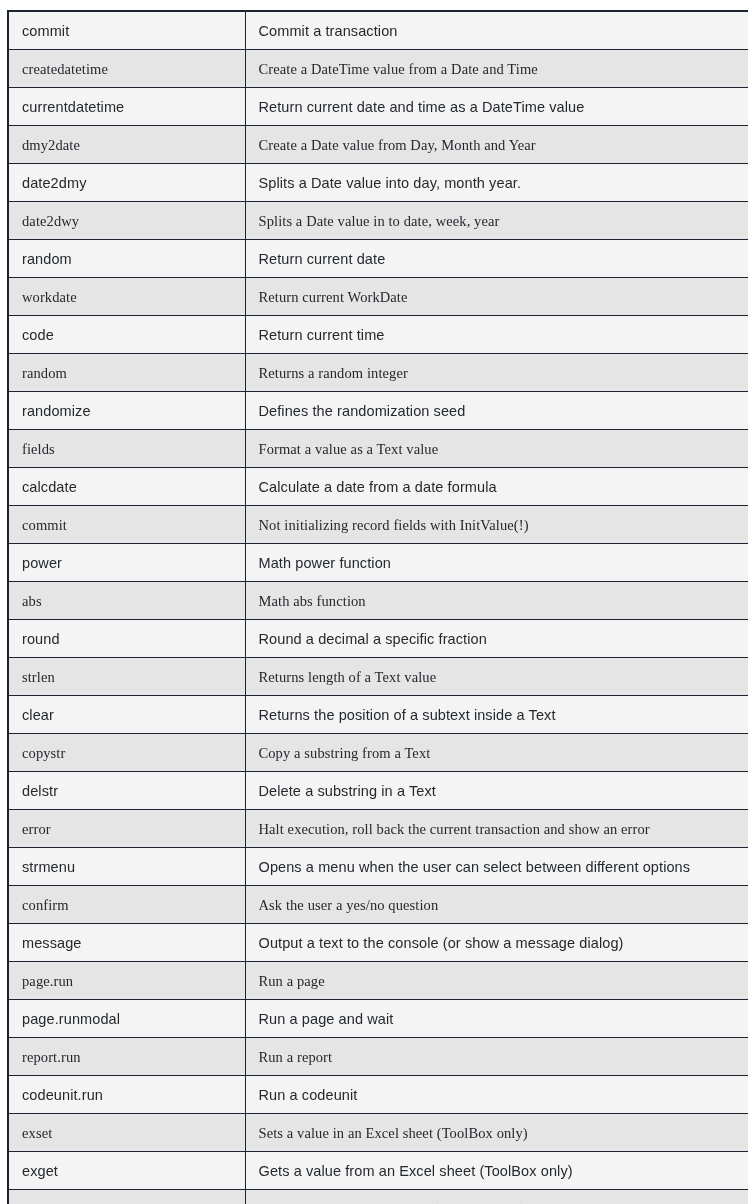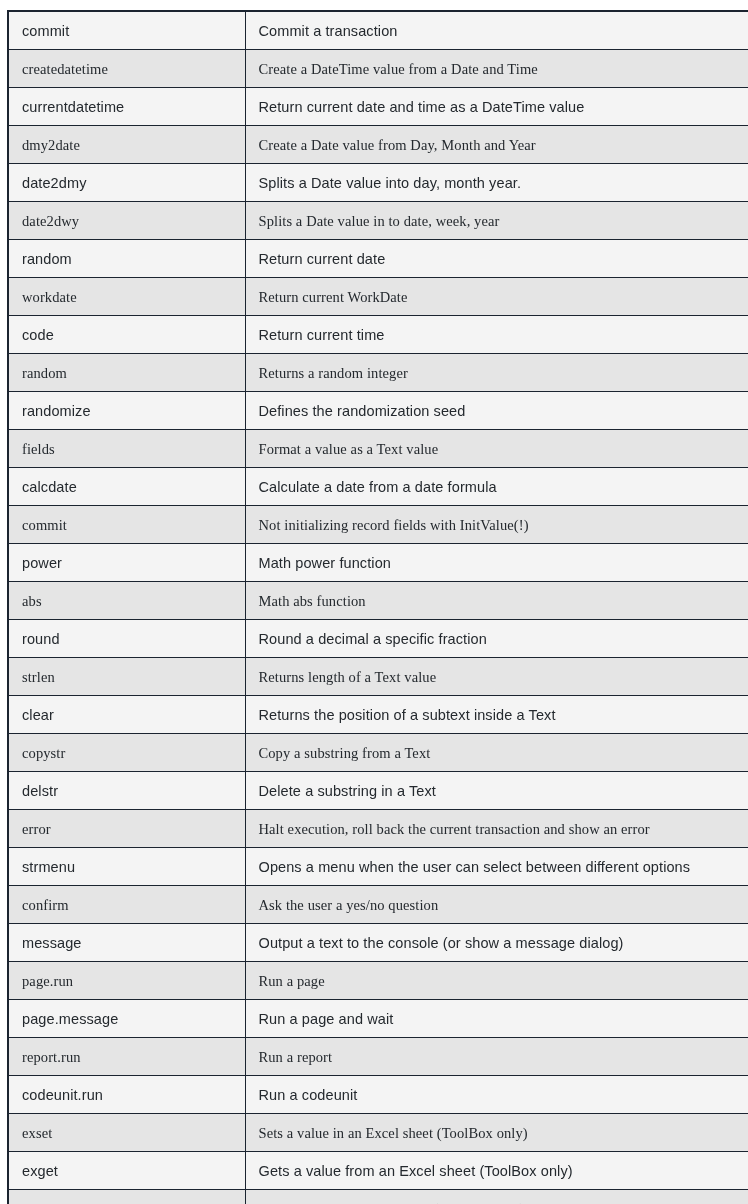--- a/index.html
+++ b/index.html
@@ -168,21 +168,21 @@
         </tr>
         <tr class="row-shaded">
           <td class="cell-name">message</td>
           <td class="cell-desc">Output a text to the console (or show a message dialog)</td>
         </tr>
         <tr class="row-plain">
           <td class="cell-name">page.run</td>
           <td class="cell-desc">Run a page</td>
         </tr>
         <tr class="row-shaded">
-          <td class="cell-name">page.message</td>
+          <td class="cell-name">page.runmodal</td>
           <td class="cell-desc">Run a page and wait</td>
         </tr>
         <tr class="row-plain">
           <td class="cell-name">report.run</td>
           <td class="cell-desc">Run a report</td>
         </tr>
         <tr class="row-shaded">
           <td class="cell-name">codeunit.run</td>
           <td class="cell-desc">Run a codeunit</td>
         </tr>

